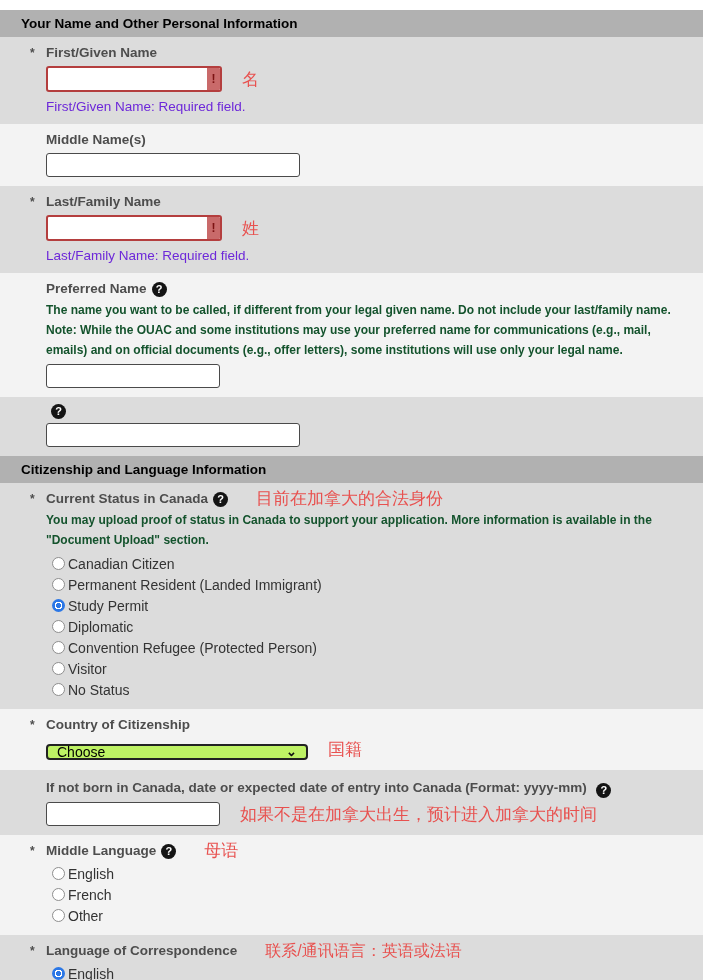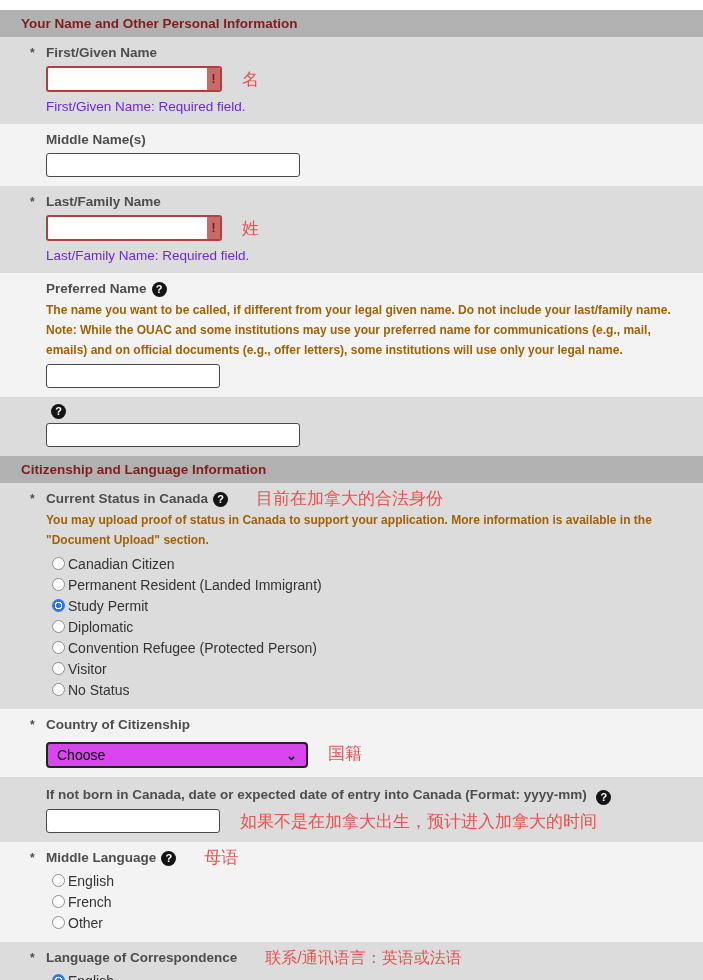--- a/index.html
+++ b/index.html
@@ -5,21 +5,21 @@
   * { box-sizing: border-box; }
   html,body { margin:0; padding:0; }
   body {
     width:703px; height:980px; overflow:hidden;
     background:#ffffff;
     font-family:"Liberation Sans", sans-serif;
   }
   .form-wrap { margin-top:10px; }
 
   .section-header {
-    background:#b1b1b1; color:#7f1d1d;
+    background:#b1b1b1; color:#000000;
     font-size:13.5px; font-weight:bold;
     padding:6px 10px 6px 21px;
     line-height:15px;
   }
 
   .row { position:relative; padding:7px 16px 9px 46px; }
   .row.dark  { background:#dcdcdc; }
   .row.light { background:#f3f3f3; }
 
   .req {
@@ -39,21 +39,21 @@
     margin-left:5px;
   }
   .help-icon.inline { vertical-align:-2px; }
 
   .zh { color:#e8514f; font-size:16px; font-weight:normal; white-space:nowrap; }
   .zh.after-label { margin-left:28px;text-align:center; }
   .zh.after-input { margin-left:20px; font-size:17px; }
   .zh.big { font-size:17px; }
 
   .desc {
-    font-size:12px; font-weight:bold; color:#a16207;
+    font-size:12px; font-weight:bold; color:#14532d;
     line-height:20px; max-width:650px; margin-top:2px;
   }
 
   .input-row { display:flex; align-items:center; margin-top:4px; }
 
   .text-input {
     height:24px; width:254px;
     border:1.5px solid #4a4a4a; border-radius:3px;
     background:#ffffff; font-size:14px; padding:0 5px;
     font-family:"Liberation Sans", sans-serif;
@@ -90,23 +90,23 @@
     border:1px solid #8e8e8e; background:#ffffff; margin-right:3px;
   }
   .radio.checked {
     border:none;
     background:radial-gradient(circle at center,
       #2b77e6 0 2.5px, #ffffff 2.6px 3.7px, #2b77e6 3.8px 100%);
   }
 
   .select-box {
     display:inline-flex; align-items:center; justify-content:space-between;
-    width:262px; height:26px;
+    width:262px; height:16px;
     border:2px solid #222222; border-radius:4px;
-    background:#d946ef; padding:0 9px; margin-top:4px;
+    background:#bef264; padding:0 9px; margin-top:4px;
     font-size:14px; color:#000000;
   }
   .chevron { font-size:13px; font-weight:bold; color:#111; line-height:1; }
 </style>
 </head>
 <body>
 
 <div class="form-wrap">
 
   <div class="section-header">Your Name and Other Personal Information</div>

